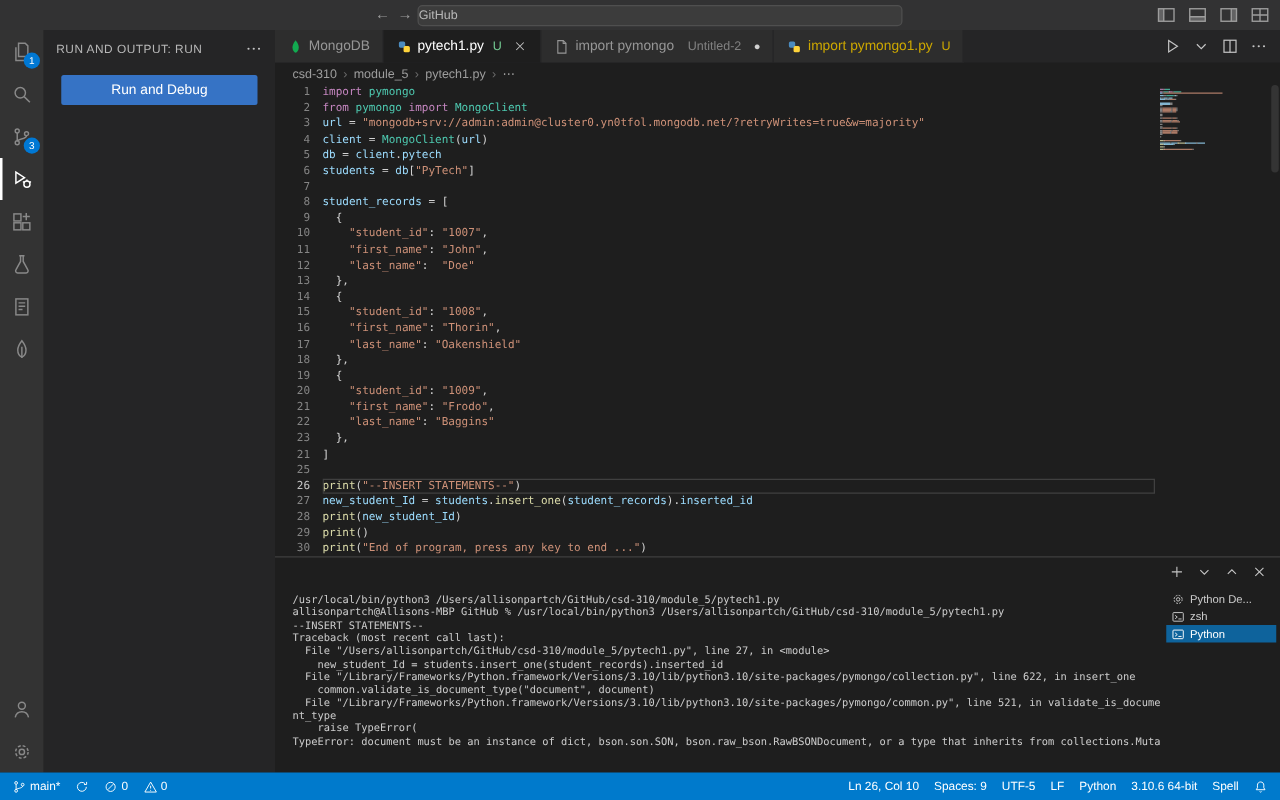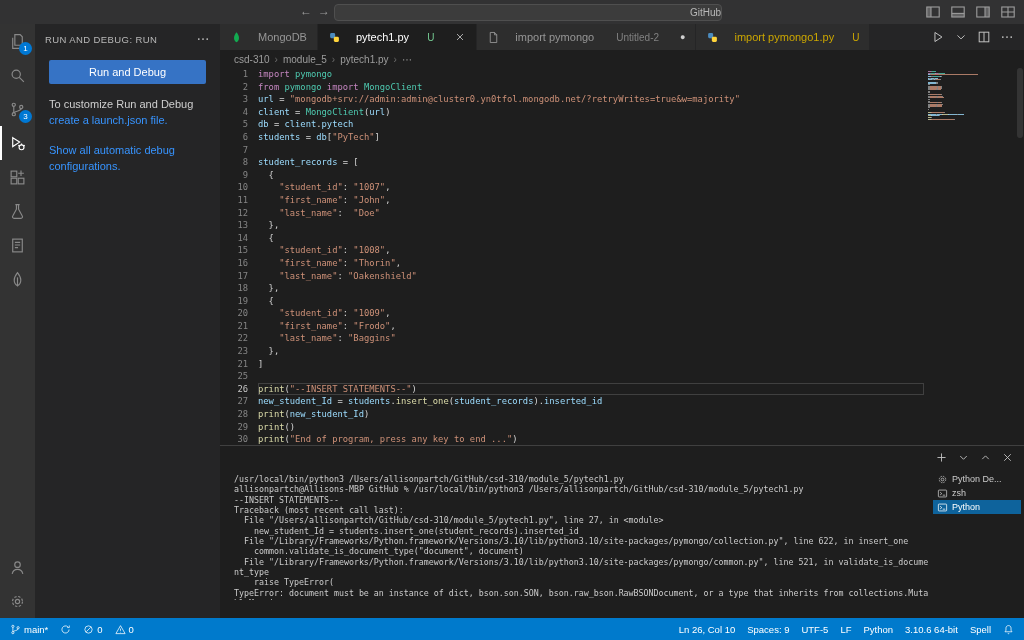--- a/index.html
+++ b/index.html
@@ -5,21 +5,21 @@
   *{box-sizing:border-box;margin:0;padding:0}
   html,body{width:1024px;height:640px;overflow:hidden}
   body{position:relative;background:#1e1e1e;font-family:"Liberation Sans",sans-serif;color:#ccc;font-size:11px}
   .ic{display:inline-flex;width:16px;height:16px;flex:none}
   .ic svg{width:100%;height:100%}
 
   
   .titlebar{position:absolute;top:0;left:0;right:0;height:24px;background:#323233;z-index:5}
   .nav-arrow{position:absolute;top:4px;color:#9d9d9d;font-size:12px;cursor:default}
   .nav-back{left:300px}.nav-fwd{left:318px}
-  .searchbox{position:absolute;left:334px;top:3.5px;width:388px;height:17px;background:#3c3c3c;border:1px solid #4f4f4f;border-radius:4px;display:flex;align-items:center;justify-content:flex-end;color:#b8b8b8;font-size:10px}
+  .searchbox{position:absolute;left:334px;top:3.5px;width:388px;height:17px;background:#3c3c3c;border:1px solid #4f4f4f;border-radius:4px;display:flex;align-items:center;justify-content:flex-start;color:#b8b8b8;font-size:10px}
   .layout-icons{position:absolute;right:8px;top:4px;display:flex;gap:9px;color:#9d9d9d}
   .layout-icons .btn{width:16px;height:16px}
 
   
   .activitybar{position:absolute;left:0;top:24px;bottom:22px;width:35px;background:#333333;display:flex;flex-direction:column}
   .act-bottom{margin-top:auto}
   .act-item{height:34px;display:flex;align-items:center;justify-content:center;color:#898989;position:relative;cursor:pointer}
   .act-item.active{color:#fff;box-shadow:inset 2px 0 0 #fff}
   .act-item .ic{width:17px;height:17px}
   .badge{position:absolute;right:3px;bottom:3px;min-width:13px;height:13px;border-radius:7px;background:var(--badge,#0078d4);color:#fff;font-size:8px;line-height:13px;text-align:center;padding:0 2px}
@@ -29,21 +29,21 @@
   .sidebar-header{height:30px;display:flex;align-items:center;padding:0 10px;font-size:9.5px;letter-spacing:.4px;color:#b8b8b8}
   .sidebar-header .ic{margin-left:auto;width:14px;height:14px;color:#c5c5c5}
   .run-btn{display:block;margin:6px 14px 0;width:157px;height:24px;background:var(--accent-button,#3673c5);color:#fff;border:none;border-radius:2px;font-size:11px;font-family:inherit;cursor:pointer}
   .sidebar-body{padding:12px 14px;font-size:11px;line-height:16px;color:#cfcfcf}
   .sidebar-body p{margin-bottom:14px}
   .link{color:var(--link,#3794ff);cursor:pointer}
 
   
   .editor-col{position:absolute;left:220px;top:24px;right:0;bottom:22px;background:#1e1e1e}
   .tabbar{position:absolute;top:0;left:0;right:0;height:26px;background:#252526;display:flex;align-items:stretch}
-  .tab{display:flex;align-items:center;gap:15px;padding:0 10px;font-size:11px;background:#2d2d2d;color:#969696;border-right:1px solid #252526;cursor:pointer;white-space:nowrap}
+  .tab{display:flex;align-items:center;gap:4px;padding:0 10px;font-size:11px;background:#2d2d2d;color:#969696;border-right:1px solid #252526;cursor:pointer;white-space:nowrap}
   .tab .ic{width:13px;height:13px}
   .tab.active{background:#1e1e1e;color:#fff}
   .tab .desc{color:#818181;font-size:10px;margin-left:7px}
   .tab .u{color:var(--git-untracked,#73c991);font-size:10px;margin-left:3px}
   .tab.warn .lbl,.tab.warn .u{color:var(--warning-label,#cca700)}
   .tab .close{margin-left:5px;color:#c5c5c5;width:12px;height:12px}
   .tab .dirty{margin-left:6px;color:#d0d0d0;font-size:9px}
   .editor-actions{margin-left:auto;display:flex;align-items:center;gap:9px;padding-right:10px;color:#c5c5c5}
   .editor-actions .btn{width:14px;height:14px;cursor:pointer}
   .breadcrumb{position:absolute;top:26px;left:0;right:0;height:18px;display:flex;align-items:center;gap:5px;padding-left:14px;font-size:10px;color:#9d9d9d}
@@ -213,38 +213,30 @@
             <circle cx="8" cy="8" r="2"></circle>
             <circle cx="8" cy="8" r="4.7" stroke-dasharray="2.2 1.5"></circle>
           </svg>
         </span>
       </div>
     </div>
 </div>
 
 <div class="sidebar">
   <div class="sidebar-header">
-    <span>RUN AND DEBUG: RUN</span>
+    <span>RUN AND OUTPUT: RUN</span>
     <span class="ic" id="sb-more">
         <svg viewBox="0 0 16 16" fill="none" stroke="currentColor" stroke-width="1.1">
           <circle cx="3.2" cy="8" r="1" fill="currentColor" stroke="none"></circle>
           <circle cx="8" cy="8" r="1" fill="currentColor" stroke="none"></circle>
           <circle cx="12.8" cy="8" r="1" fill="currentColor" stroke="none"></circle>
         </svg>
       </span>
   </div>
   <button class="run-btn">Run and Debug</button>
-  <div class="sidebar-body">
-    <p>
-      <span>To customize Run and Debug </span><span class="link">create a launch.json file.</span>
-    </p>
-    <p>
-      <span class="link">Show all automatic debug configurations.</span>
-    </p>
-  </div>
 </div>
 
 <div class="editor-col">
   <div class="tabbar">
     <div style="display:flex">
         <div class="tab">
           <span class="ic" style="width: 13px; height: 13px;">
             <svg viewBox="0 0 16 16">
               <path d="M8 1.5c2.1 2.7 3.1 4.9 3.1 7 0 2.8-1.7 4.7-3.1 5.3-1.4-.6-3.1-2.5-3.1-5.3 0-2.1 1-4.3 3.1-7z" fill="#12aa50"></path>
             </svg>

